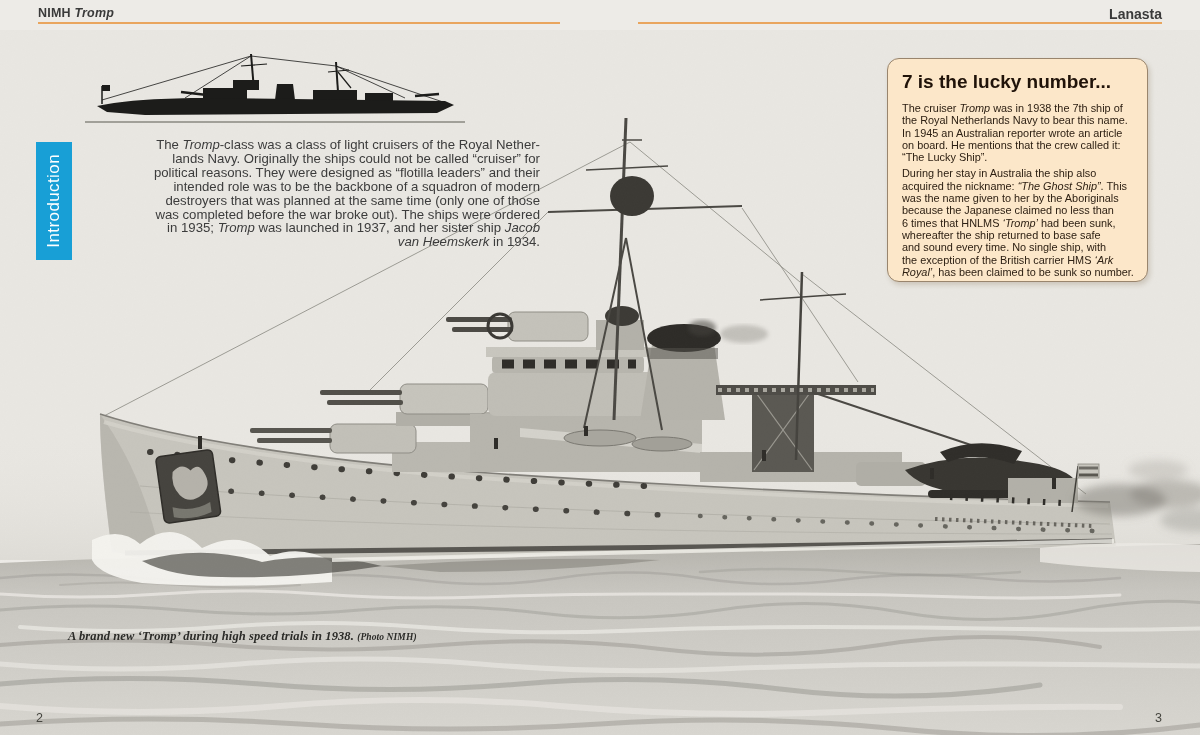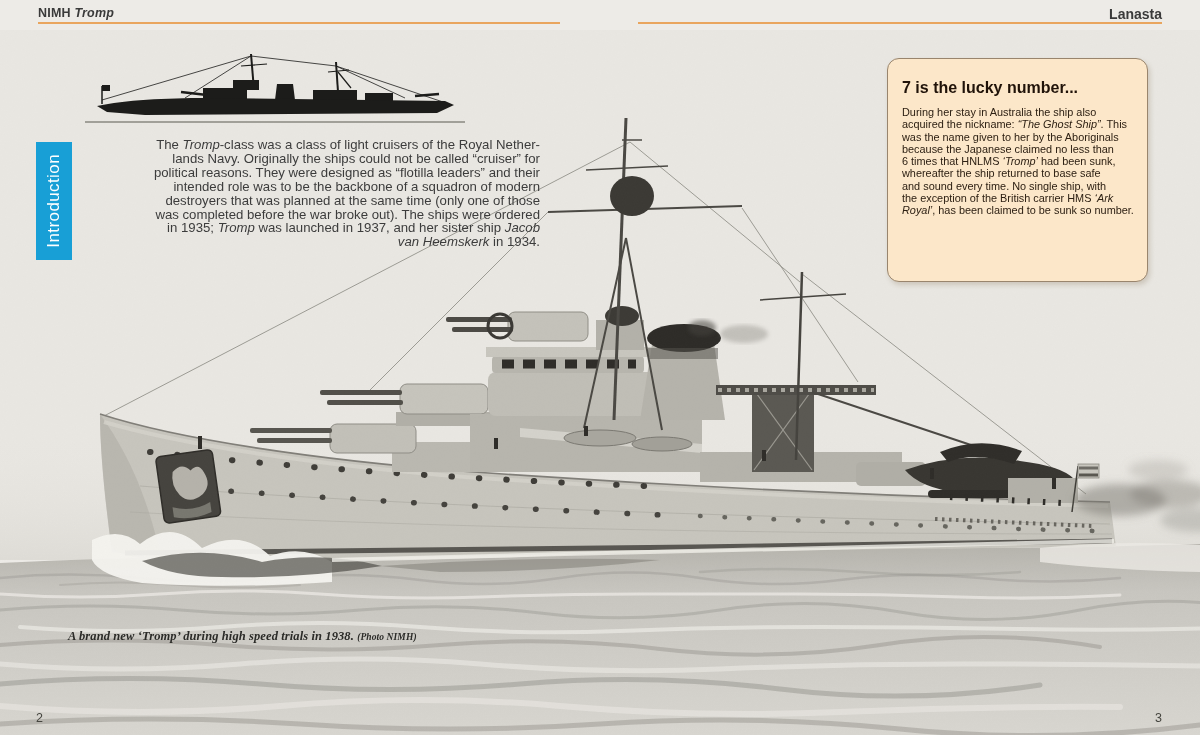--- a/index.html
+++ b/index.html
@@ -44,23 +44,23 @@
   }
 
   
   .infobox{
     position:absolute;left:887px;top:58px;width:261px;height:224px;z-index:6;
     box-sizing:border-box;border-radius:12px;
     border:1.5px solid #99856d;
     padding:12px 13px 10px 14px;
     box-shadow:2px 3px 5px rgba(110,85,55,.22);
   }
-  .infobox-title{font-size:16px;font-weight:bold;color:#201309;margin:8px 0 9px 0;}
+  .infobox-title{font-size:19px;font-weight:bold;color:#201309;margin:0 0 9px 0;}
   .infobox-para{font-size:10.9px;line-height:12.3px;color:#2e2114;white-space:pre-line;margin:0;}
-  .infobox-para + .infobox-para{margin-top:23px;}
+  .infobox-para + .infobox-para{margin-top:4px;}
 
   
   .photo-svg{position:absolute;left:0;top:0;width:1200px;height:735px;z-index:1;}
   .caption{
     position:absolute;left:68px;top:629px;z-index:4;
     font-family:"Liberation Serif",serif;font-style:italic;font-weight:bold;
     font-size:12.5px;color:#2b2b28;letter-spacing:.1px;
   }
 
   
@@ -299,20 +299,25 @@
 lands Navy. Originally the ships could not be called “cruiser” for
 political reasons. They were designed as “flotilla leaders” and their
 intended role was to be the backbone of a squadron of modern
 destroyers that was planned at the same time (only one of those
 was completed before the war broke out). The ships were ordered
 in 1935; </span><span class="i">Tromp</span><span> was launched in 1937, and her sister ship </span><span class="i">Jacob
 van Heemskerk</span><span> in 1934.</span></div>
 
 <div class="infobox" style="background-color: rgb(252, 231, 201);">
   <p class="infobox-title">7 is the lucky number...</p>
+  <p class="infobox-para"><span>The cruiser </span><span class="i">Tromp</span><span> was in 1938 the 7th ship of
+the Royal Netherlands Navy to bear this name.
+In 1945 an Australian reporter wrote an article
+on board. He mentions that the crew called it:
+“The Lucky Ship”.</span></p>
   <p class="infobox-para"><span>During her stay in Australia the ship also
 acquired the nickname: </span><span class="i">“The Ghost Ship”</span><span>. This
 was the name given to her by the Aboriginals
 because the Japanese claimed no less than
 6 times that HNLMS </span><span class="i">‘Tromp’</span><span> had been sunk,
 whereafter the ship returned to base safe
 and sound every time. No single ship, with
 the exception of the British carrier HMS </span><span class="i">‘Ark
 Royal’</span><span>, has been claimed to be sunk so number.</span></p>
 </div>

